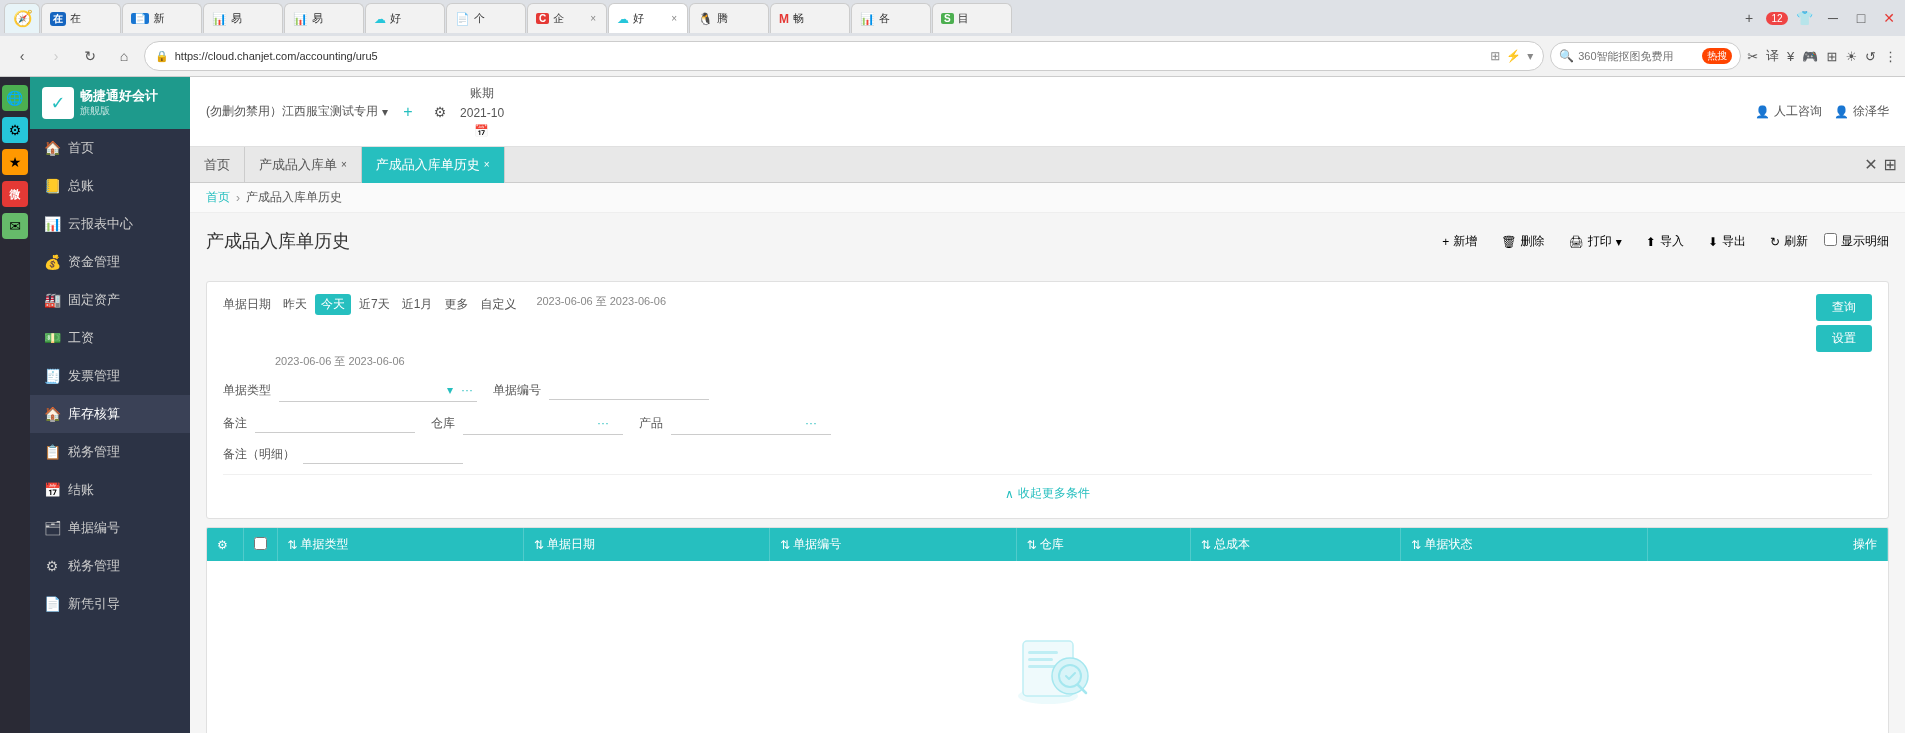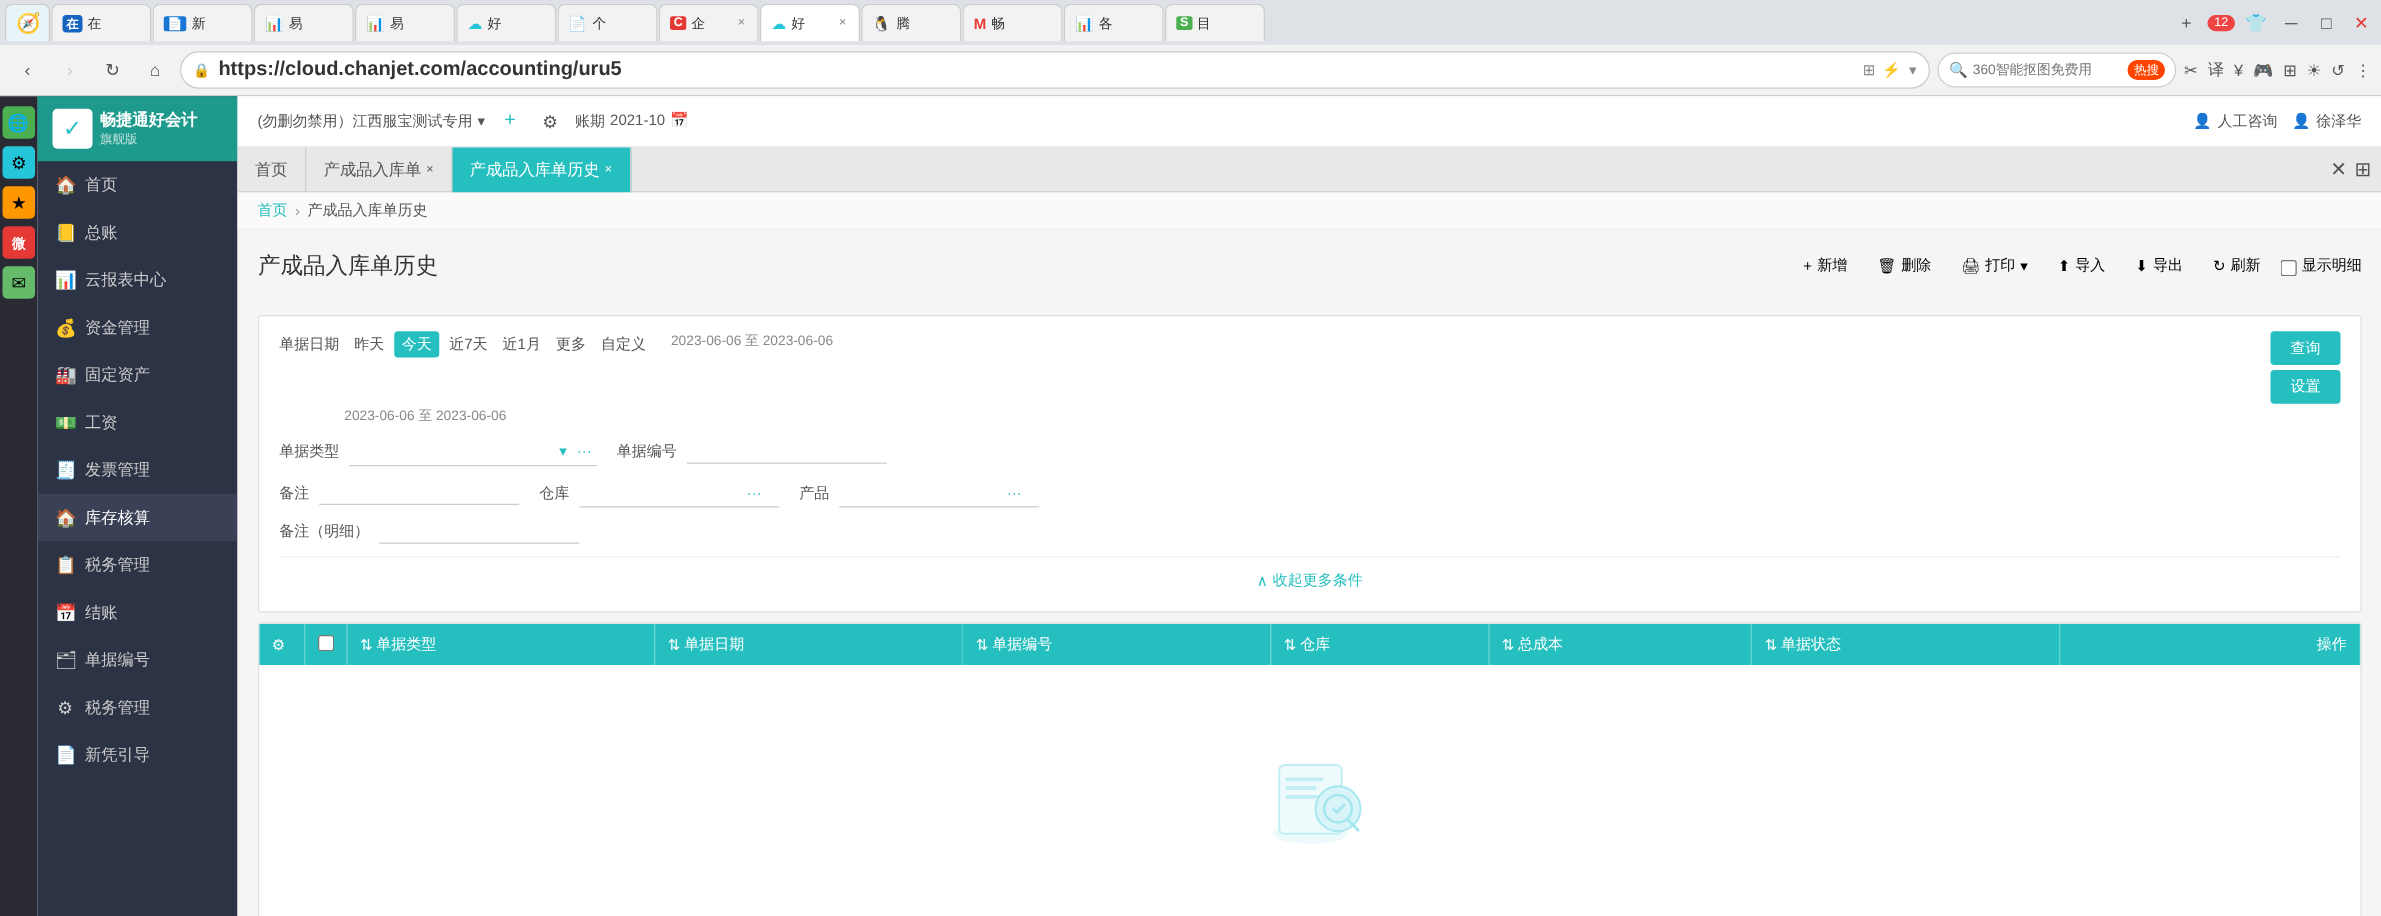--- a/index.html
+++ b/index.html
@@ -16,21 +16,21 @@
     .tab-close { font-size: 10px; color: #888; cursor: pointer; padding: 1px 2px; border-radius: 2px; }
     .tab-actions { display: flex; align-items: center; gap: 4px; margin-left: auto; }
     .tab-action-btn { width: 24px; height: 24px; display: flex; align-items: center; justify-content: center; cursor: pointer; border-radius: 4px; font-size: 14px; color: #555; }
     .badge { background: #ef4444; color: #fff; border-radius: 8px; padding: 1px 5px; font-size: 10px; }
 
     
     .address-bar { display: flex; align-items: center; height: 40px; padding: 0 8px; gap: 6px; background: #f2f2f2; }
     .nav-btn { width: 28px; height: 28px; display: flex; align-items: center; justify-content: center; cursor: pointer; border-radius: 50%; font-size: 14px; color: #555; }
     .nav-btn.disabled { color: #ccc; cursor: default; }
     .url-bar { flex: 1; display: flex; align-items: center; background: #fff; border: 1px solid #ccc; border-radius: 16px; height: 30px; padding: 0 10px; gap: 6px; }
-    .url-text { flex: 1; font-size: 16px; color: #333; font-weight: bold; }
+    .url-text { flex: 1; font-size: 11px; color: #333; }
     .url-icon { font-size: 11px; color: #888; }
     .search-bar { display: flex; align-items: center; background: #fff; border: 1px solid #ccc; border-radius: 14px; height: 28px; padding: 0 8px; gap: 4px; min-width: 180px; }
     .search-bar input { border: none; outline: none; font-size: 11px; width: 120px; }
     .hot-badge { background: #ff4400; color: #fff; border-radius: 8px; padding: 1px 5px; font-size: 10px; }
     .browser-tools { display: flex; align-items: center; gap: 8px; }
     .tool-btn { font-size: 13px; color: #555; cursor: pointer; display: flex; align-items: center; gap: 2px; }
 
     
     .main-layout { display: flex; width: 100%; height: calc(733px - 76px); }
 
@@ -58,21 +58,21 @@
     
     .content-tabs { display: flex; align-items: center; background: #e8e8e8; border-bottom: 1px solid #ccc; height: 36px; }
     .content-tab { display: flex; align-items: center; gap: 4px; padding: 0 14px; height: 36px; cursor: pointer; font-size: 13px; color: #555; border-right: 1px solid #ccc; }
     .content-tab.active { background: #26bfbf; color: #fff; }
     .content-tab-close { font-size: 10px; }
 
     
     .content-header { display: flex; align-items: center; justify-content: space-between; padding: 8px 16px; background: #fff; border-bottom: 1px solid #e0e0e0; }
     .content-header-left { display: flex; align-items: center; gap: 8px; }
     .company-selector { display: flex; align-items: center; gap: 4px; font-size: 12px; color: #555; cursor: pointer; }
-    .period-selector { display: flex; gap: 4px; font-size: 12px; color: #555; }
+    .period-selector { display: flex; align-items: center; gap: 4px; font-size: 12px; color: #555; flex-direction: column; }
     .header-actions { display: flex; align-items: center; gap: 12px; font-size: 12px; color: #555; }
 
     
     .breadcrumb-bar { display: flex; align-items: center; padding: 6px 16px; background: #fafafa; border-bottom: 1px solid #eee; gap: 6px; font-size: 12px; color: #555; }
     .breadcrumb-sep { color: #999; }
 
     
     .page-content { flex: 1; padding: 16px; overflow-y: auto; background: #f5f5f5; }
     .page-title { font-size: 18px; color: #333; margin-bottom: 16px; font-weight: 500; }
     .toolbar-btn { display: flex; align-items: center; gap: 4px; cursor: pointer; padding: 4px 8px; border-radius: 3px; }
@@ -358,21 +358,21 @@
             <span data-name="import-label">导入</span>
           </div>
           <div class="toolbar-btn" data-name="export-button">
             <span data-name="export-icon">⬇</span>
             <span data-name="export-label">导出</span>
           </div>
           <div class="toolbar-btn" data-name="refresh-button">
             <span data-name="refresh-icon">↻</span>
             <span data-name="refresh-label">刷新</span>
           </div>
-          <div style="display:flex; align-items:flex-end; gap:4px;" data-name="show-detail-checkbox">
+          <div style="display:flex; align-items:flex-start; gap:4px;" data-name="show-detail-checkbox">
             <input type="checkbox" data-name="show-detail-input" style="">
             <span data-name="show-detail-label">显示明细</span>
           </div>
         </div>
       </div>
 
       <div class="filter-section" data-name="filter-section">
 
         <div class="filter-row" data-name="filter-row-1">
           <div class="filter-item" data-name="filter-date">

